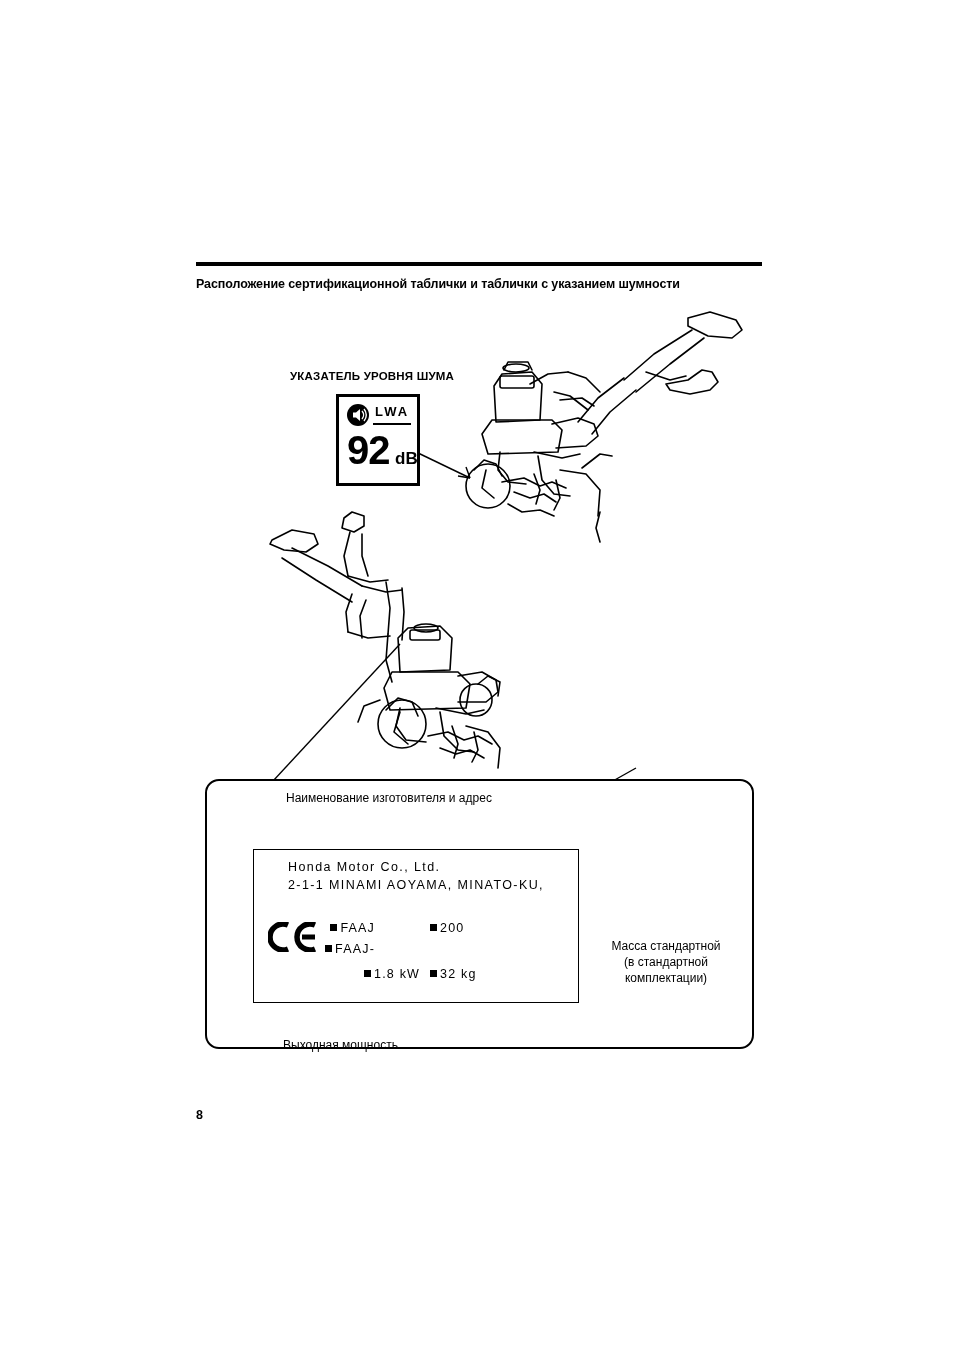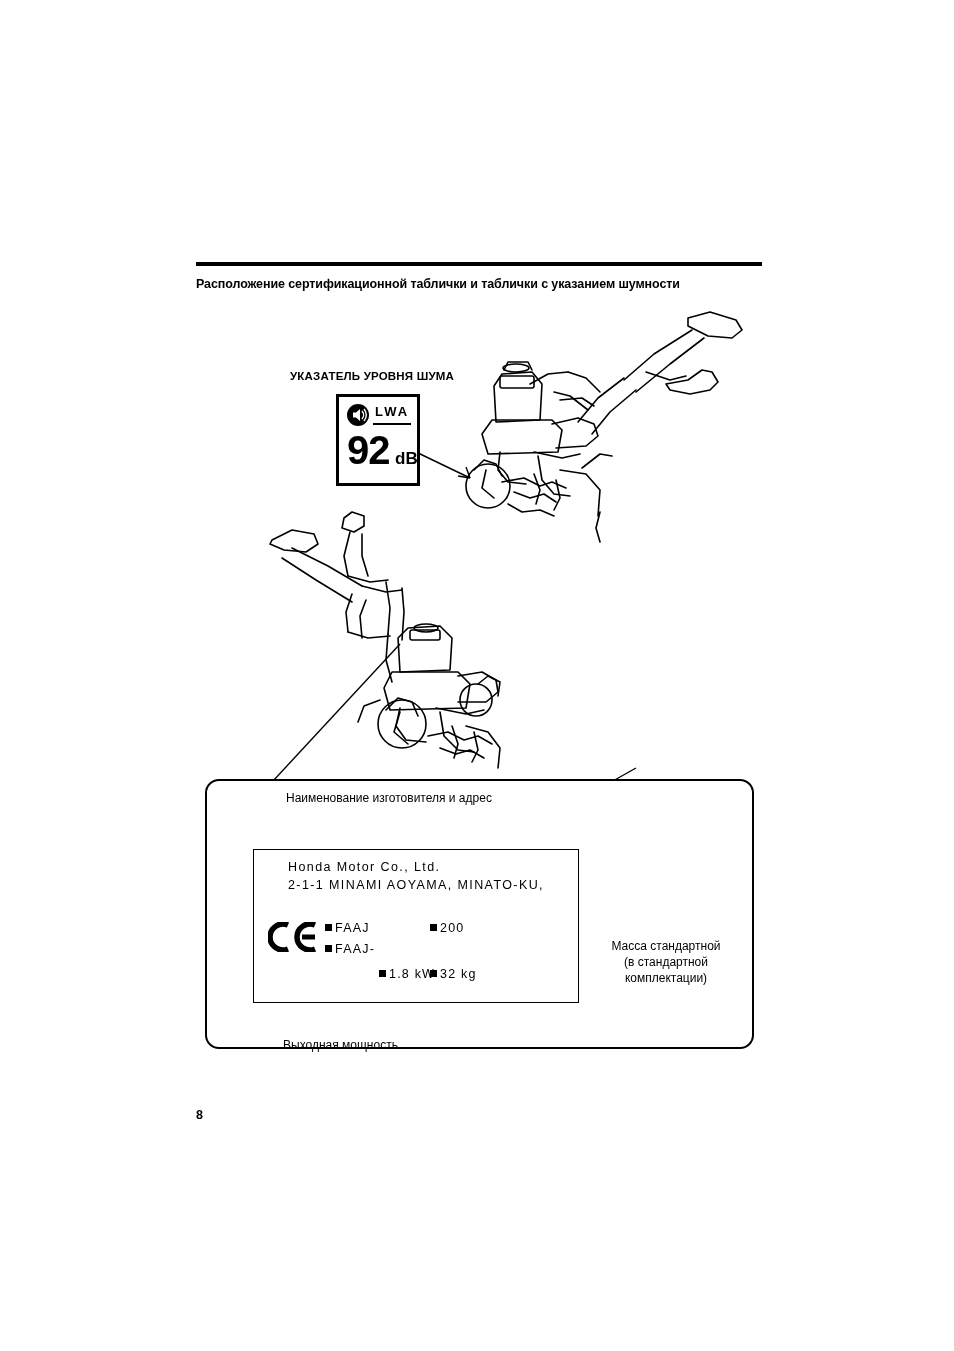--- a/index.html
+++ b/index.html
@@ -150,32 +150,33 @@
     width: 54px;
     height: 30px;
   }
   .cert-col-a {
     position: absolute;
     left: 325px;
     top: 918px;
     font-size: 12.5px;
     line-height: 21px;
     letter-spacing: 1.2px;
+    text-align: right;
   }
   .cert-col-b {
     position: absolute;
     left: 430px;
     top: 918px;
     font-size: 12.5px;
     line-height: 21px;
     letter-spacing: 1.2px;
   }
   .cert-row-c {
     position: absolute;
-    left: 340px;
+    left: 325px;
     top: 967px;
     font-size: 12.5px;
     letter-spacing: 1.2px;
     padding-left: 39px;
   }
   .cert-row-d {
     position: absolute;
     left: 430px;
     top: 967px;
     font-size: 12.5px;

